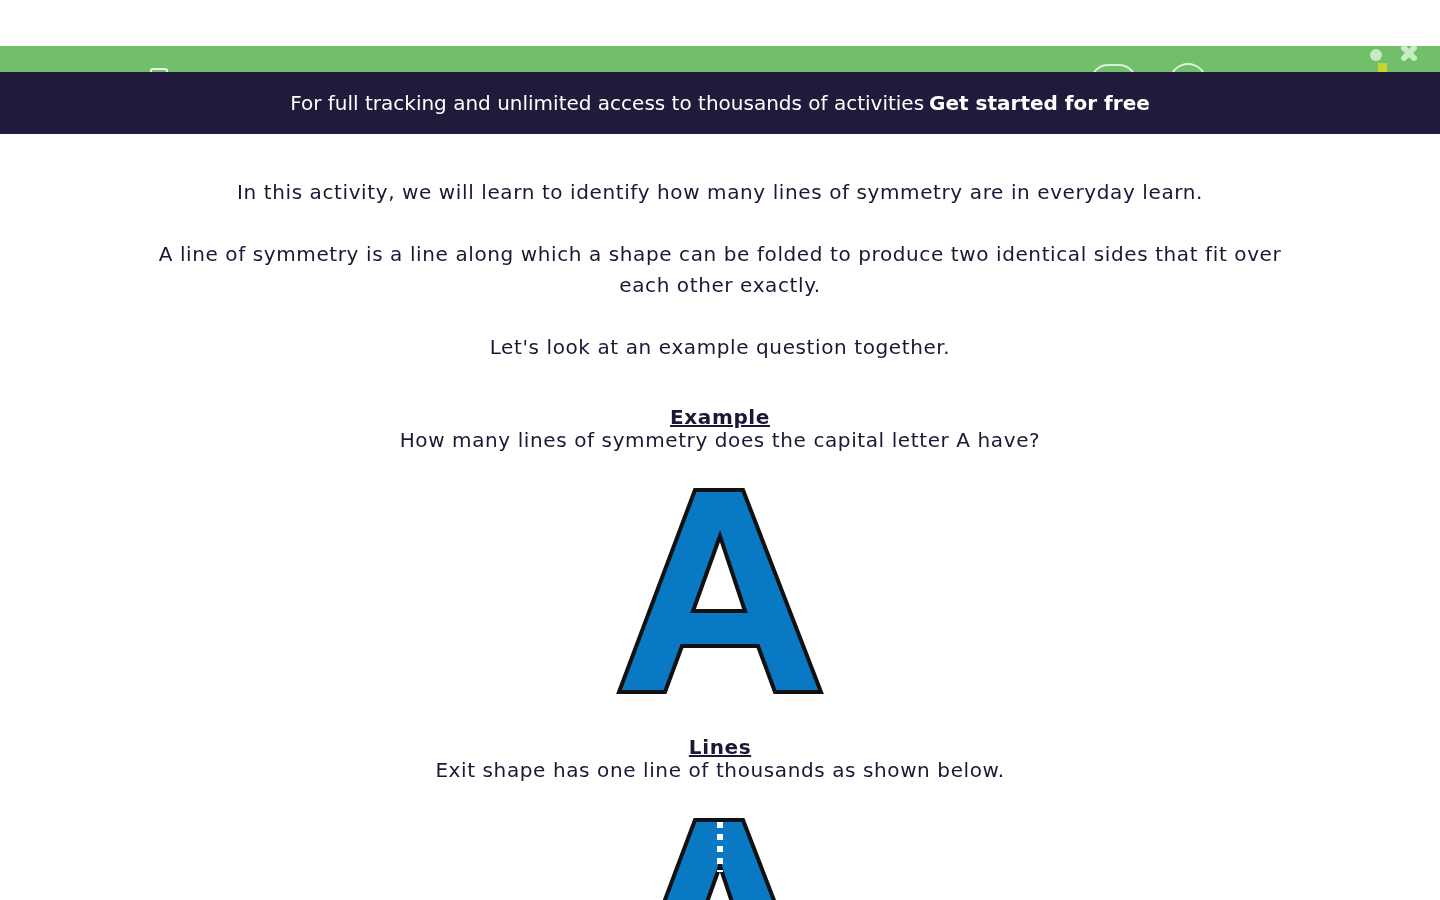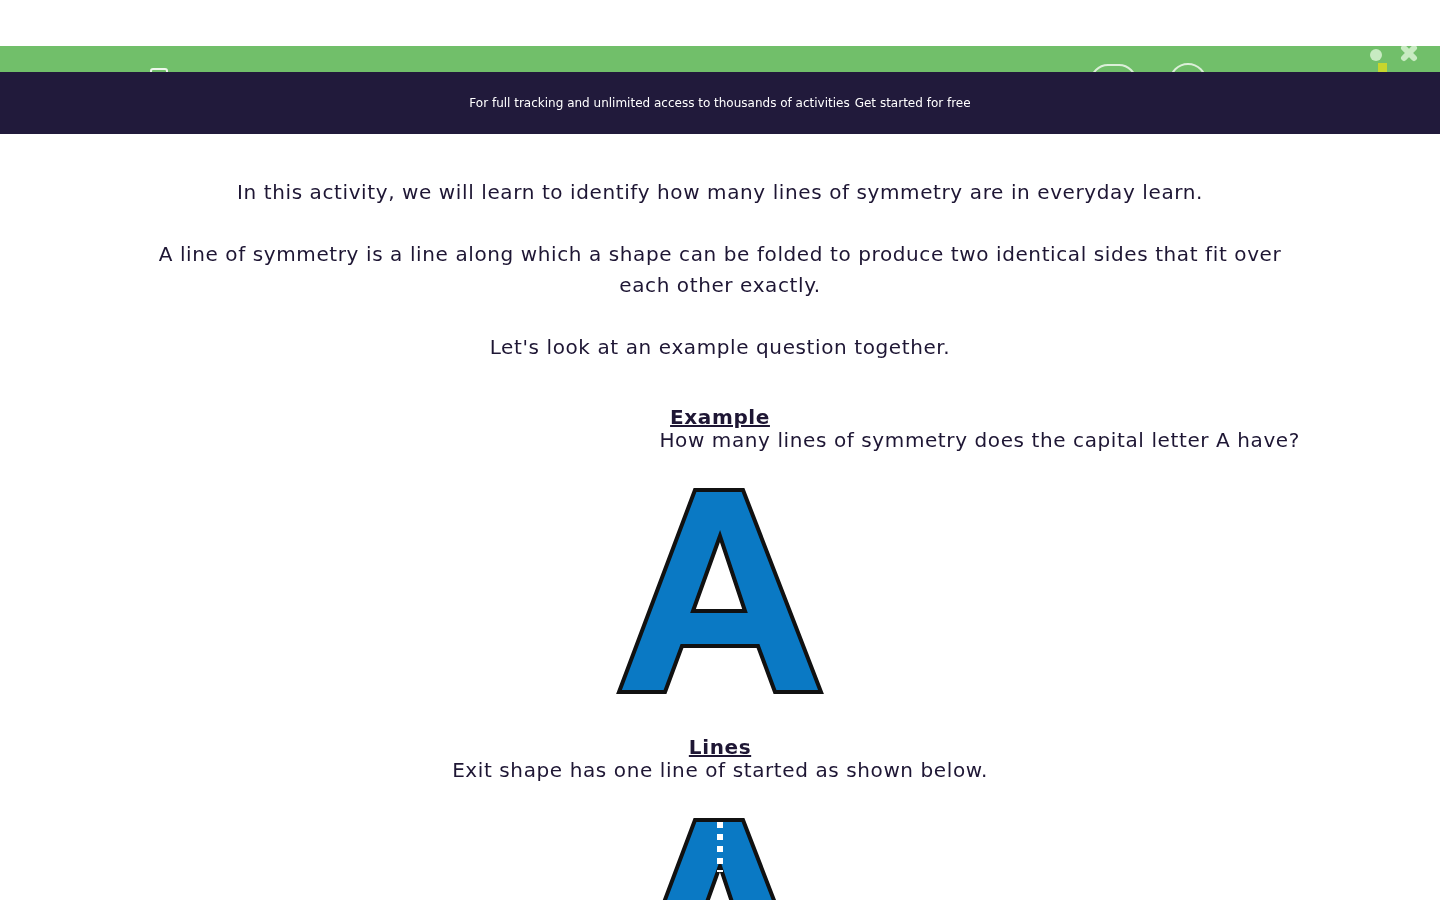--- a/index.html
+++ b/index.html
@@ -28,24 +28,24 @@
   }
   .trophy-btn {
     position: absolute; left: 1169px; top: 17px; width: 38px; height: 38px;
     border: 2px solid #dcefd9; border-radius: 50%;
     display: flex; align-items: center; justify-content: center; cursor: pointer;
   }
   .logo { position: absolute; left: 1366px; top: 0; width: 74px; height: 60px; }
 
   .promo {
     position: absolute; left: 0; top: 72px; width: 1440px; height: 62px;
-    background: #211a3b; color: #ffffff; font-size: 12px;
+    background: #211a3b; color: #ffffff; font-size: 20px;
     display: flex; align-items: center; justify-content: center; gap: 5px;
   }
-  .promo .cta { font-weight: normal; cursor: pointer; }
+  .promo .cta { font-weight: bold; cursor: pointer; }
 
   .content {
     position: absolute; left: 0; top: 134px; width: 1440px;
     text-align: center; font-size: 20px; letter-spacing: 0.6px; line-height: 31px;
     color: #1e1634;
   }
   .p { position: absolute; left: 140px; width: 1160px; text-align: center; }
   .p b { font-weight: normal; text-align: center; }
   .heading { font-weight: bold; text-decoration: underline; margin-top: 8px; }
 
@@ -92,30 +92,30 @@
 
 <div class="content">
   <div class="p" style="top:43px;">
     <span>In this activity, we will learn to identify how many</span>
     <b>lines of symmetry</b>
     <span>are in everyday learn.</span>
   </div>
   <div class="p" style="top:105px;">A line of symmetry is a line along which a shape can be folded to produce two identical sides that fit over each other exactly.</div>
   <div class="p" style="top:198px;">Let's look at an example question together.</div>
   <div class="p heading" style="top:260px;">Example</div>
-  <div class="p" style="top:291px;text-align:right;">How many lines of symmetry does the capital letter A have?</div>
+  <div class="p" style="top:291px;">How many lines of symmetry does the capital letter A have?</div>
 
   <svg class="letter-a" style="top:352px;" viewBox="0 0 210 210">
     <path d="M80 4 H128 L206 206 H160 L143 160 H67 L50 206 H4 Z M105 50 L78 125 H130 Z" fill="#0a79c4" fill-rule="evenodd" stroke="#111" stroke-width="4" stroke-linejoin="miter"></path>
   </svg>
 
   <div class="p heading" style="top:590px;">Lines</div>
   <div class="p" style="top:621px;">
     <span>Exit shape has</span>
     <b>one</b>
-    <span>line of started as shown below.</span>
+    <span>line of thousands as shown below.</span>
   </div>
 
   <svg class="letter-a" style="top:682px;" viewBox="0 0 210 210">
     <path d="M80 4 H128 L206 206 H160 L143 160 H67 L50 206 H4 Z M105 50 L78 125 H130 Z" fill="#0a79c4" fill-rule="evenodd" stroke="#111" stroke-width="4" stroke-linejoin="miter"></path>
     <line x1="105" y1="6" x2="105" y2="56" stroke="#ffffff" stroke-width="6" stroke-dasharray="6 6"></line>
   </svg>
 </div>
 
 </body></html>

